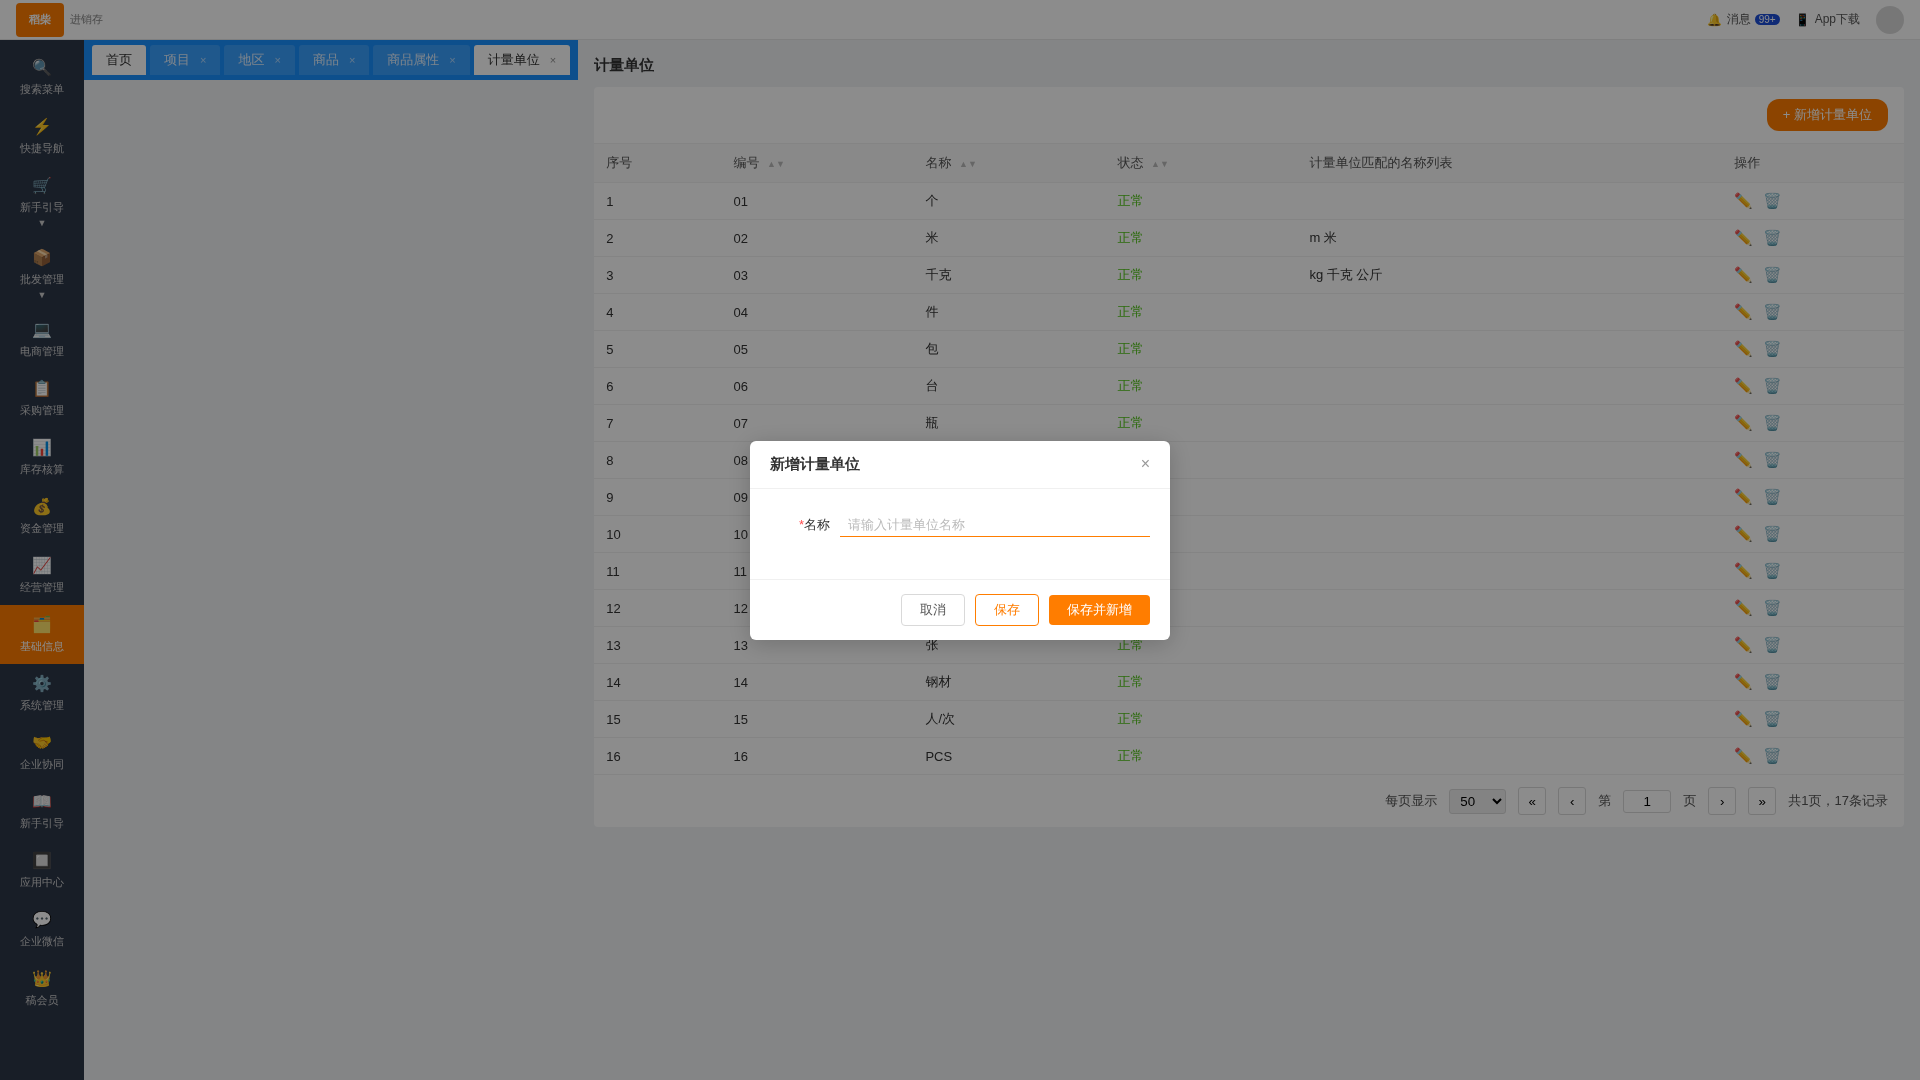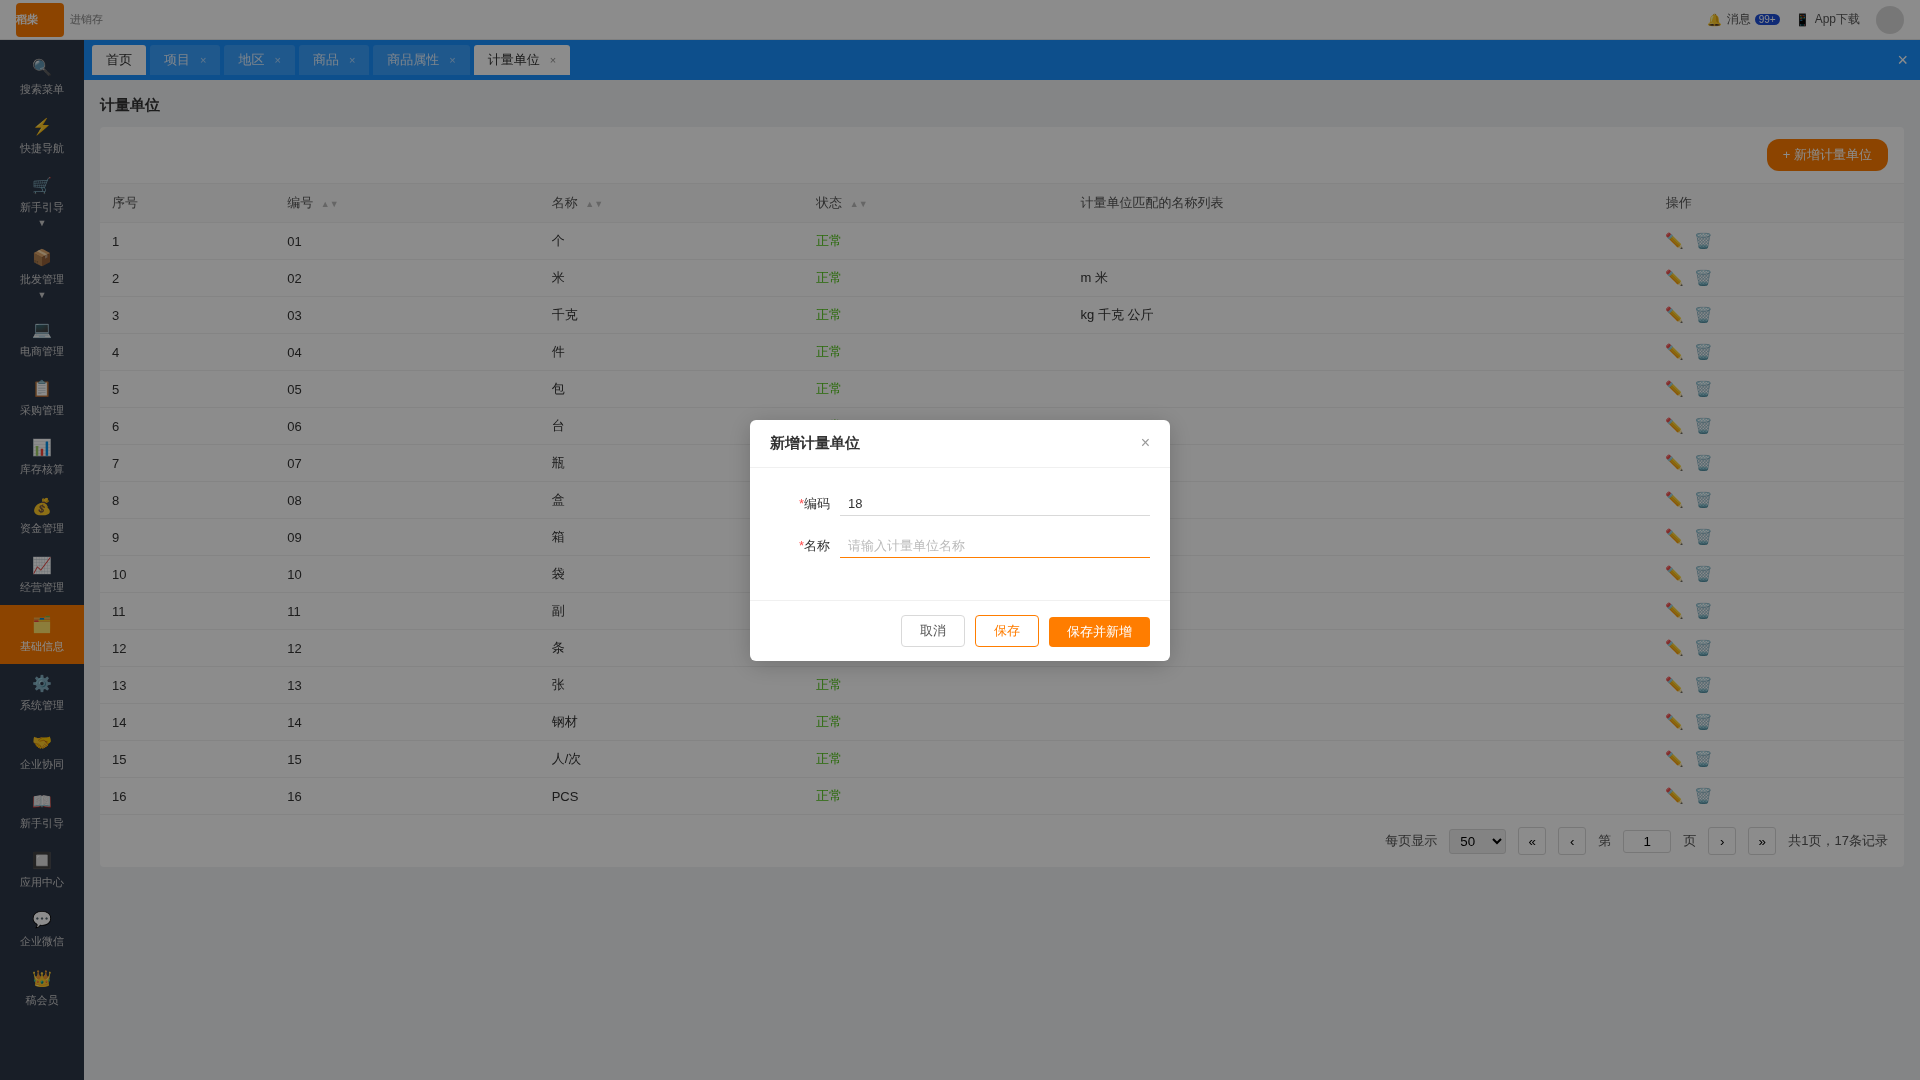--- a/index.html
+++ b/index.html
@@ -3,37 +3,37 @@
   <meta charset="utf-8">
   <style>
     * { box-sizing: border-box; margin: 0; padding: 0; font-family: 'Microsoft YaHei', Arial, sans-serif; }
     body { background: #f0f2f5; width: 1920px; height: 1080px; overflow: hidden; font-size: 13px; }
 
     
     .app-wrapper { display: flex; flex-direction: column; height: 1080px; }
     .top-bar { height: 40px; background: #fff; display: flex; align-items: center; justify-content: space-between; padding: 0 16px; border-bottom: 1px solid #e8e8e8; flex-shrink: 0; }
     .top-bar-left { display: flex; align-items: center; gap: 8px; }
     .logo { display: flex; align-items: center; gap: 6px; }
-    .logo-icon { width: 48px; height: 34px; background: #ff7d00; border-radius: 4px; display: flex; align-items: center; justify-content: flex-start; color: #fff; font-weight: bold; font-size: 11px; }
+    .logo-icon { width: 48px; height: 34px; background: #ff7d00; border-radius: 4px; display: flex; align-items: center; justify-content: center; color: #fff; font-weight: bold; font-size: 11px; }
     .top-bar-right { display: flex; align-items: center; gap: 16px; }
     .notice-btn { display: flex; align-items: center; gap: 4px; font-size: 12px; color: #555; position: relative; }
     .badge { background: #1d4ed8; color: #fff; border-radius: 8px; font-size: 10px; padding: 0 4px; min-width: 16px; text-align: center; }
     .app-download { display: flex; align-items: center; gap: 4px; font-size: 12px; color: #555; }
     .avatar { width: 28px; height: 28px; background: #d9d9d9; border-radius: 50%; }
 
     .main-wrapper { display: flex; flex: 1; overflow: hidden; }
 
     
     .sidebar { width: 84px; background: #2d3748; display: flex; flex-direction: column; align-items: center; padding-top: 8px; flex-shrink: 0; }
     .sidebar-item { width: 100%; padding: 10px 4px; display: flex; flex-direction: column; align-items: center; gap: 3px; cursor: pointer; color: #ccc; font-size: 11px; text-align: center; }
     .sidebar-item.active { background: #ff7d00; color: #fff; }
     .sidebar-item .s-icon { font-size: 16px; margin-bottom: 2px; }
 
     
-    .content-area { flex: 1; display: flex; flex-direction: column; overflow: hidden; }
+    .content-area { flex: 1; display: flex; flex-direction: row; overflow: hidden; }
 
     
     .tab-bar { height: 40px; background: #1890ff; display: flex; align-items: center; padding: 0 8px; gap: 4px; flex-shrink: 0; position: relative; }
     .tab { display: flex; align-items: center; gap: 6px; padding: 6px 14px; border-radius: 3px 3px 0 0; cursor: pointer; font-size: 13px; color: rgba(255,255,255,0.85); background: rgba(255,255,255,0.15); }
     .tab.active { background: #fff; color: #333; }
     .tab .close-icon { font-size: 11px; color: inherit; opacity: 0.7; margin-left: 4px; }
     .tab-close-all { position: absolute; right: 12px; top: 50%; transform: translateY(-50%); color: #fff; font-size: 18px; cursor: pointer; }
 
     
     .page-content { flex: 1; overflow-y: auto; padding: 16px; background: #f0f2f5; }
@@ -64,21 +64,21 @@
     .modal { background: #fff; border-radius: 6px; width: 420px; box-shadow: 0 4px 24px rgba(0,0,0,0.2); }
     .modal-header { padding: 14px 20px; border-bottom: 1px solid #f0f0f0; display: flex; align-items: center; justify-content: space-between; }
     .modal-title { font-size: 15px; font-weight: bold; color: #333; }
     .modal-close { cursor: pointer; font-size: 16px; color: #999; }
     .modal-body { padding: 24px 20px; }
     .form-row { display: flex; align-items: center; margin-bottom: 18px; }
     .form-label { width: 60px; text-align: right; font-size: 13px; color: #333; margin-right: 10px; flex-shrink: 0; }
     .form-input { flex: 1; border: none; border-bottom: 1px solid #d9d9d9; padding: 4px 8px; font-size: 13px; outline: none; color: #333; }
     .form-input.name-input { border-bottom-color: #ff7d00; }
     .form-input::placeholder { color: #bbb; }
-    .modal-footer { padding: 14px 20px; border-top: 1px solid #f0f0f0; display: flex; align-items: flex-end; justify-content: flex-end; gap: 10px; }
+    .modal-footer { padding: 14px 20px; border-top: 1px solid #f0f0f0; display: flex; align-items: center; justify-content: flex-end; gap: 10px; }
     .btn-cancel { background: #fff; color: #555; border: 1px solid #d9d9d9; padding: 6px 18px; border-radius: 4px; cursor: pointer; font-size: 13px; }
     .btn-save { background: #fff; color: #ff7d00; border: 1px solid #ff7d00; padding: 6px 18px; border-radius: 4px; cursor: pointer; font-size: 13px; }
     .btn-save-new { background: #ff7d00; color: #fff; border: none; padding: 6px 18px; border-radius: 4px; cursor: pointer; font-size: 13px; }
   </style>
 </head>
 <body>
 
 <div class="app-wrapper">
 
   <div class="top-bar">
@@ -458,26 +458,20 @@
 
 <div class="modal-overlay">
   <div class="modal">
     <div class="modal-header">
       <span class="modal-title">新增计量单位</span>
       <span class="modal-close">×</span>
     </div>
     <div class="modal-body">
       <div class="form-row">
         <label class="form-label">
-          <span style="color:#ff4d4f;">*</span>编码
-        </label>
-        <input type="text" class="form-input" value="18" style="">
-      </div>
-      <div class="form-row">
-        <label class="form-label">
           <span style="color:#ff4d4f;">*</span>名称
         </label>
         <input type="text" class="form-input name-input" placeholder="请输入计量单位名称" style="">
       </div>
     </div>
     <div class="modal-footer">
       <button class="btn-cancel">取消</button>
       <button class="btn-save">保存</button>
       <button class="btn-save-new">保存并新增</button>
     </div>

